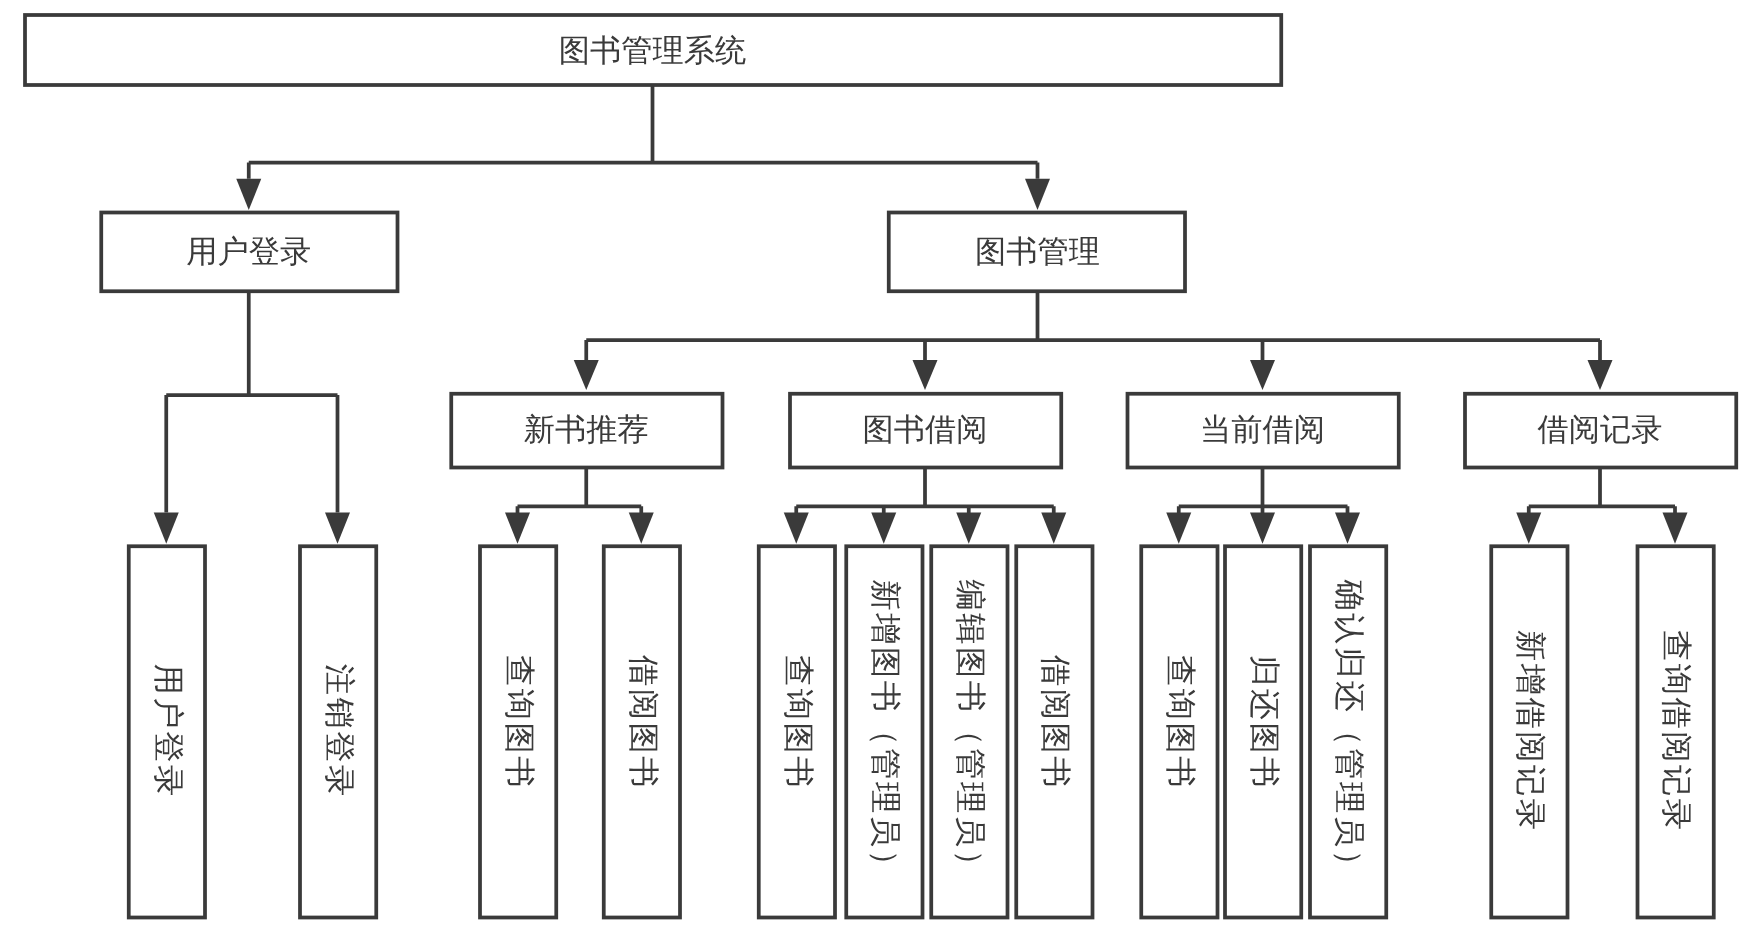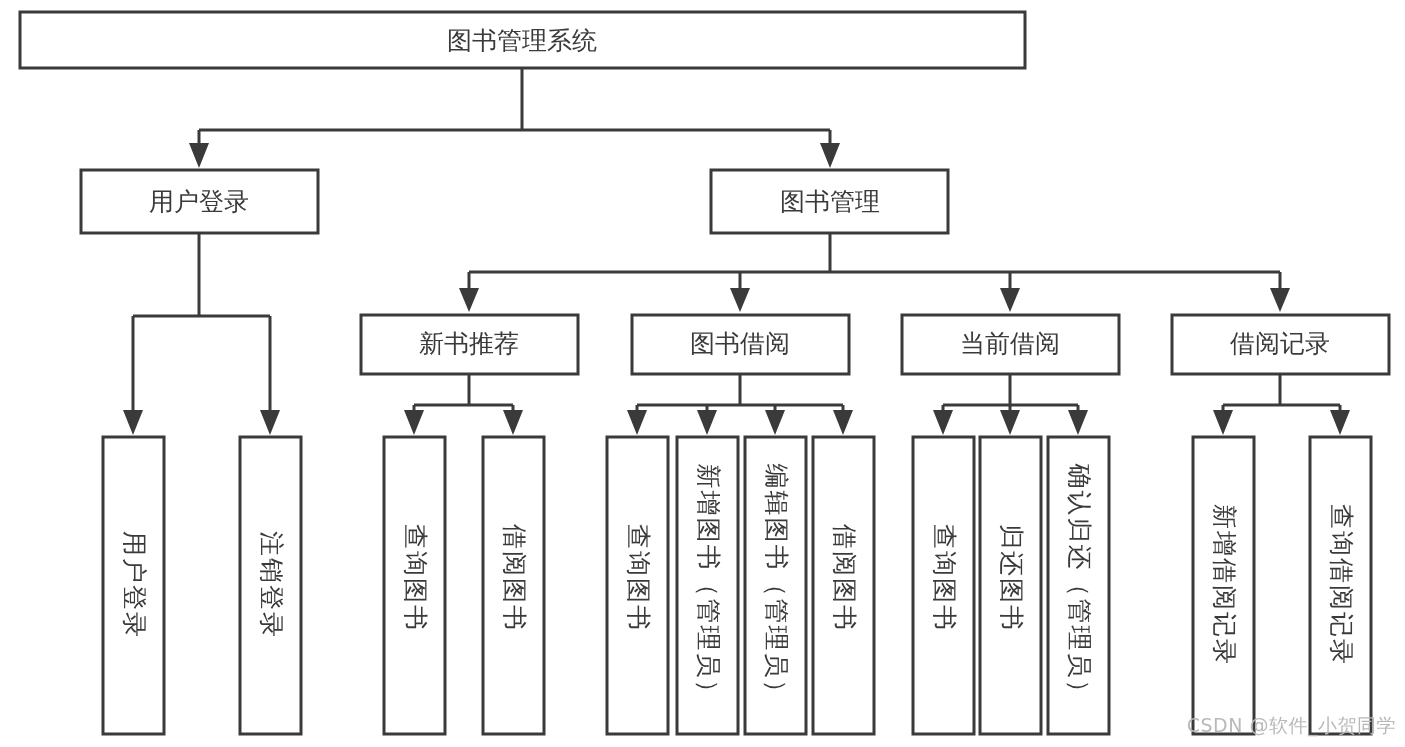--- a/index.html
+++ b/index.html
@@ -227,14 +227,13 @@
       <rect class="node-box" x="1193" y="437" width="61" height="297"></rect>
       <text class="node-label-vertical" x="1223" y="585" transform="rotate(90 1223 585)">新增借阅记录</text>
     </g>
     <g>
       <rect class="node-box" x="1310" y="437" width="61" height="297"></rect>
       <text class="node-label-vertical" x="1340" y="585" transform="rotate(90 1340 585)">查询借阅记录</text>
     </g>
 
   </svg>
 
-  <div class="watermark-text">CSDN @软件_小贺同学</div>
 </div>
 
 </body></html>

